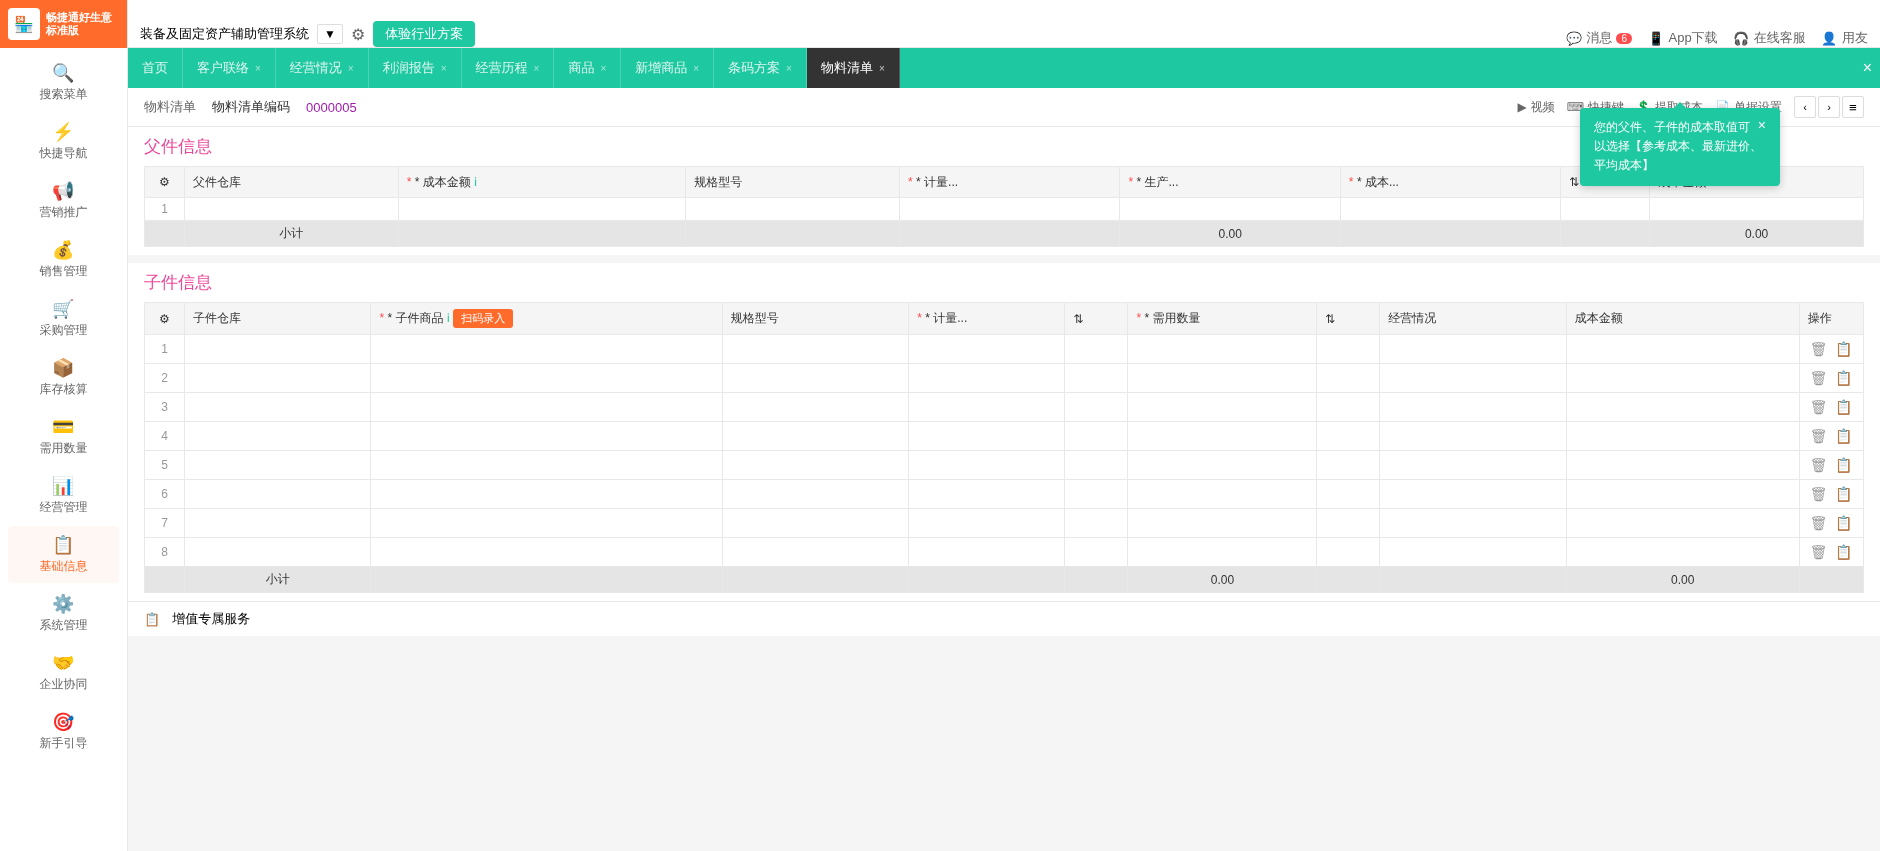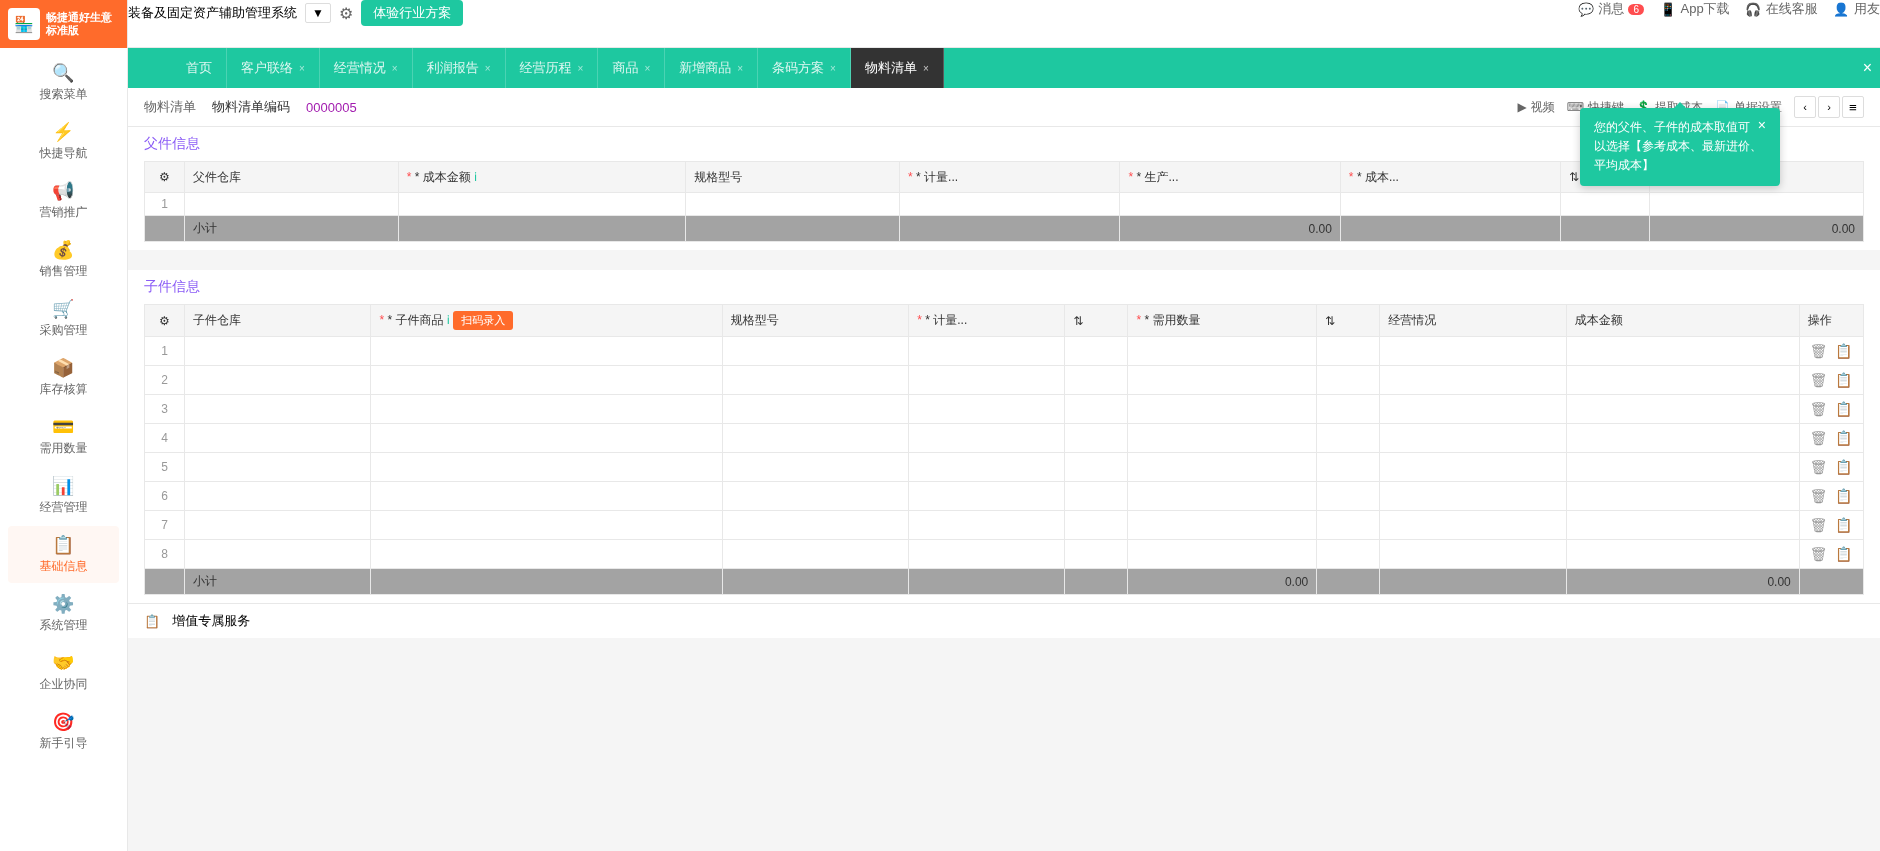--- a/index.html
+++ b/index.html
@@ -66,23 +66,23 @@
       display: flex;
       flex-direction: column;
       overflow: hidden;
     }
 
     
     .topbar {
       background: #fff;
       height: 48px;
       display: flex;
-      align-items: flex-start;
+      align-items: flex-end;
       justify-content: space-between;
-      padding: 0 0;
+      padding: 0 12px;
       border-bottom: 1px solid #e8e8e8;
       flex-shrink: 0;
     }
     .topbar-left {
       display: flex;
       align-items: center;
       gap: 8px;
     }
     .trial-btn {
       background: #1ec8a0;
@@ -117,21 +117,20 @@
     }
 
     
     .tabbar {
       background: #1ec8a0;
       display: flex;
       align-items: center;
       height: 40px;
       flex-shrink: 0;
       overflow-x: auto;
-      padding-left: 44px;
     }
     .tab {
       display: flex;
       align-items: center;
       padding: 0 14px;
       height: 100%;
       color: rgba(255,255,255,0.85);
       font-size: 13px;
       cursor: pointer;
       white-space: nowrap;
@@ -194,23 +193,23 @@
       cursor: pointer;
     }
 
     
     .section {
       background: #fff;
       margin: 0;
       padding: 0 16px 8px;
     }
     .section-title {
-      font-size: 14px;
+      font-size: 17px;
       font-weight: 500;
-      color: #8b5cf6;
+      color: #ec4899;
       padding: 8px 0;
     }
 
     
     .data-table {
       width: 100%;
       border-collapse: collapse;
       font-size: 12px;
     }
     .data-table th {
@@ -221,22 +220,23 @@
       font-weight: 500;
       color: #333;
       white-space: nowrap;
     }
     .data-table td {
       border: 1px solid #e8e8e8;
       padding: 4px 8px;
       color: #333;
     }
     .data-table .subtotal-row td {
-      background: #a3a3a3;
+      background: #e5e5e5;
       font-weight: 500;
+      text-align: center;
     }
     .data-table .row-num {
       color: #999;
       text-align: center;
       width: 40px;
     }
     .data-table .settings-col {
       width: 36px;
       text-align: center;
     }
@@ -564,21 +564,21 @@
               <td class="col-right">0.00</td>
               <td></td>
               <td></td>
               <td class="col-right cost-amount">0.00</td>
             </tr>
           </tbody>
         </table>
       </div>
     </div>
 
-    <div class="section" style="margin-top:20px;">
+    <div class="section" style="margin-top:8px;">
       <div class="section-title">子件信息</div>
       <div class="table-wrapper">
         <table class="data-table">
           <thead>
             <tr>
               <th class="settings-col">⚙</th>
               <th><span>子件仓库</span></th>
               <th>
                 <span class="required-mark">*</span>
                 <span>* 子件商品</span>

